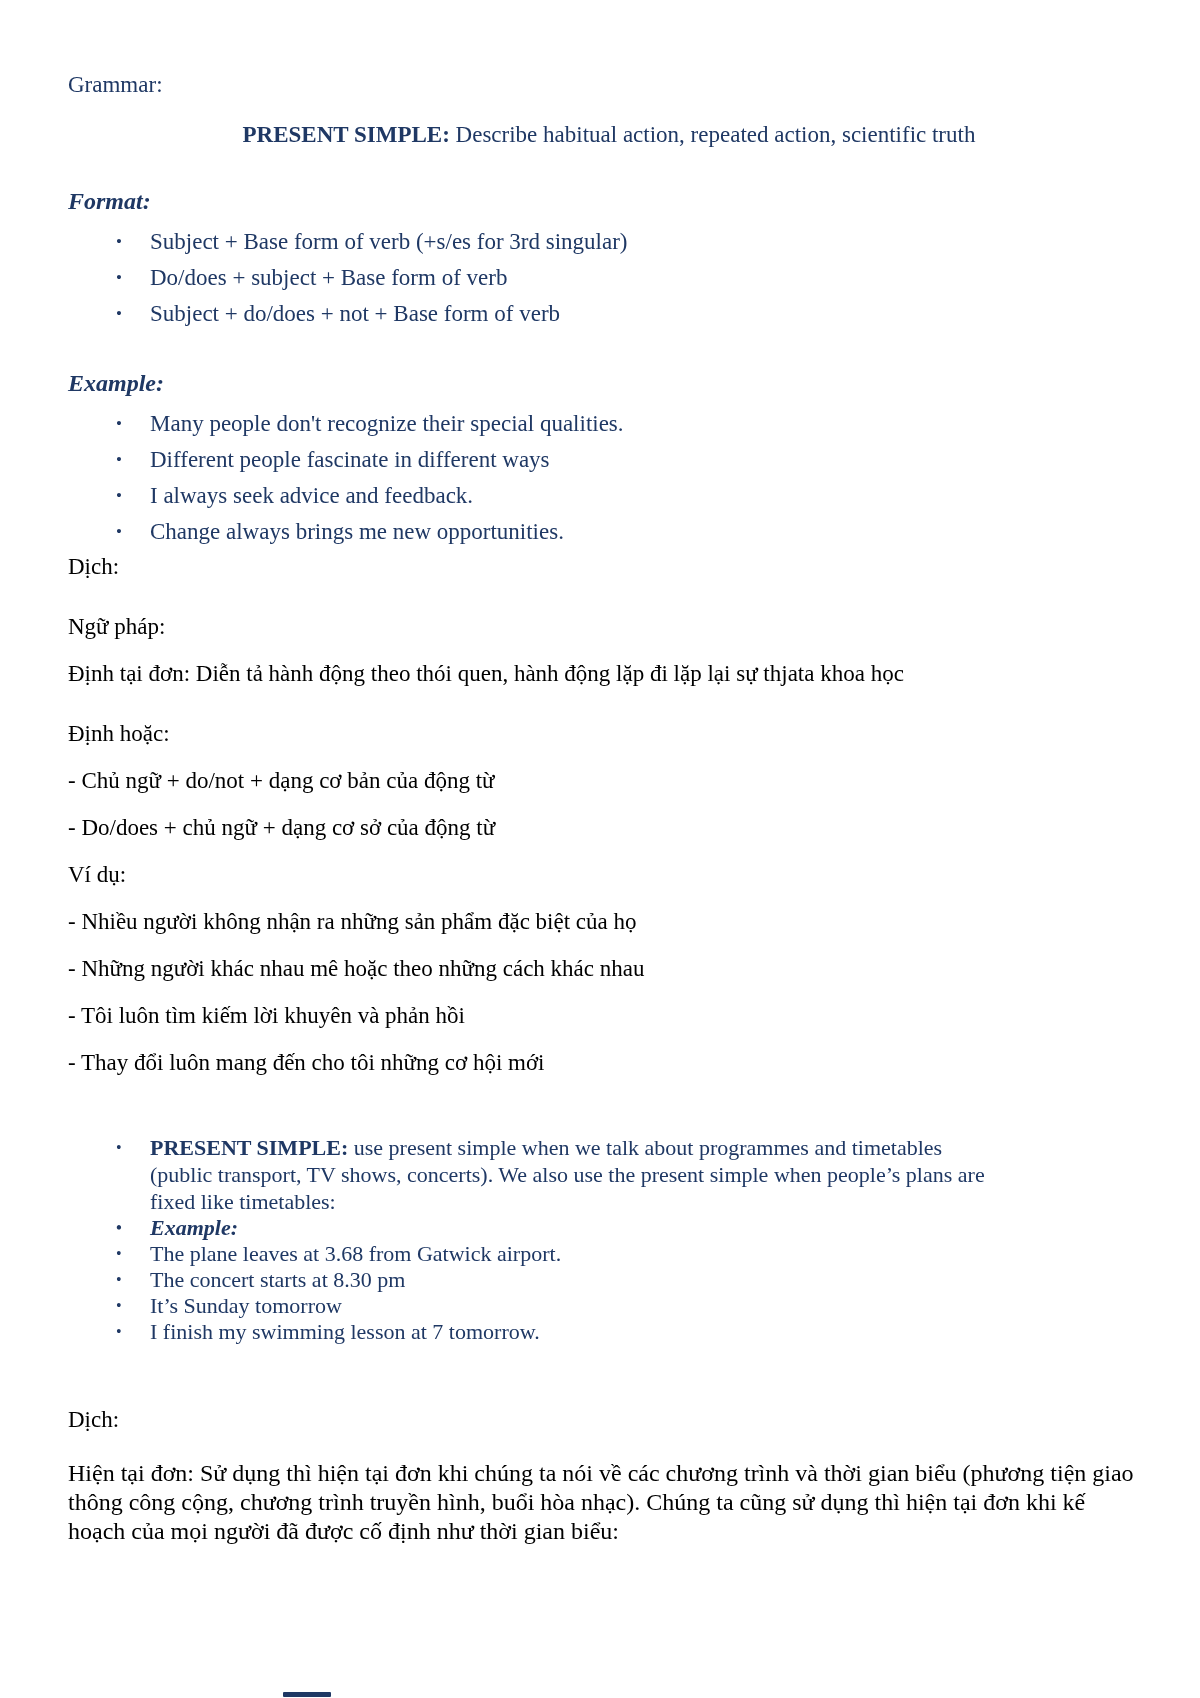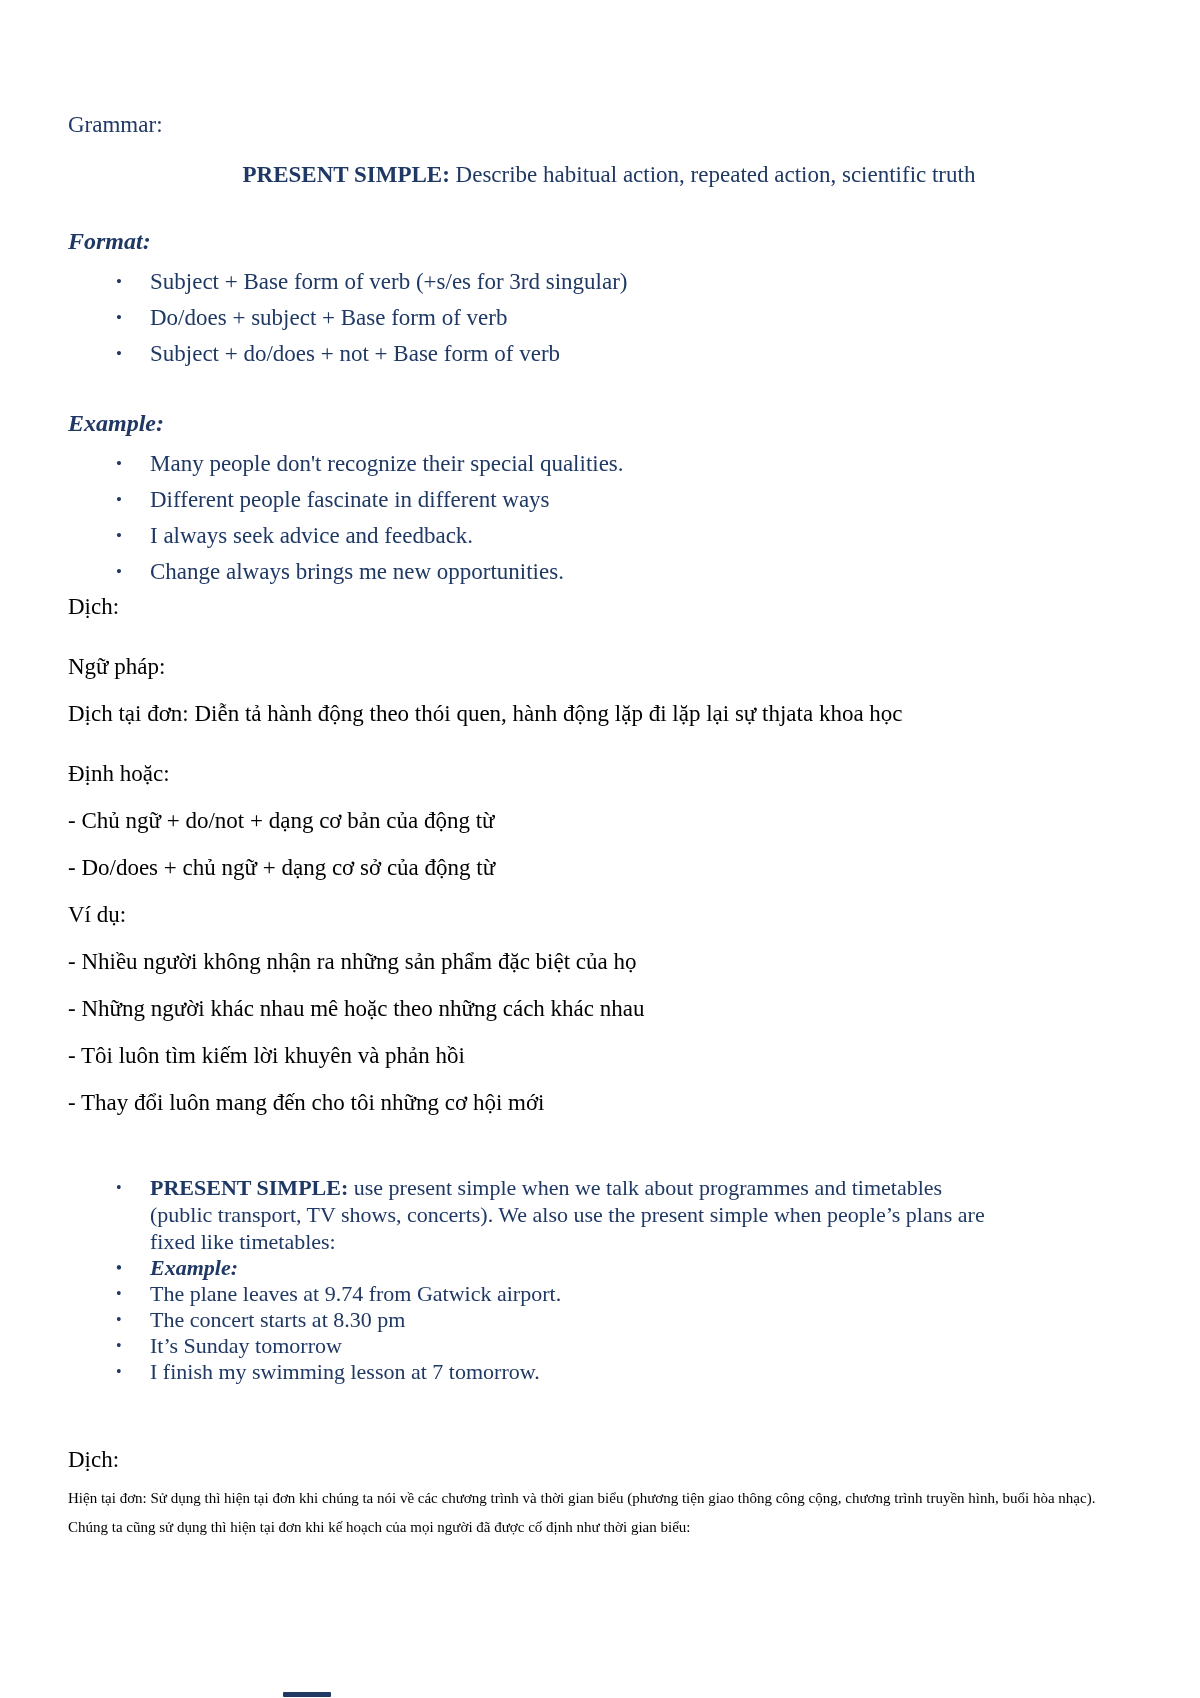--- a/index.html
+++ b/index.html
@@ -6,21 +6,21 @@
   .page{
     position:relative;
     width:1200px;height:1698px;
     background:#ffffff;
     overflow:hidden;
     font-family:"Liberation Serif","DejaVu Serif",serif;
     color:#000000;
   }
   .content{position:absolute;left:68px;top:70px;width:1082px;}
   p{margin:0;}
-  .en{color:#1f3864;margin-top:40px;}
+  .en{color:#1f3864;}
   .b{font-weight:bold;}
   .bi{font-weight:bold;font-style:italic;}
 
   
   .grammar-line{font-size:23px;line-height:30px;}
   .title-line{font-size:23px;line-height:30px;margin-top:20px;text-align:center;}
   .label-line{font-size:24px;line-height:30px;margin-top:36px;}
   ul.big-list{list-style:none;margin:8px 0 0 0;padding:0;}
   ul.big-list li{
     position:relative;font-size:23px;line-height:36px;
@@ -36,21 +36,21 @@
   
   ul.small-list{list-style:none;margin:56px 0 0 0;padding:0;}
   ul.small-list li{
     position:relative;font-size:22px;line-height:26px;
     padding-left:82px;color:#1f3864;
   }
   ul.small-list li.wrap{width:845px;line-height:27px;}
   ul.small-list .dot{font-size:16px;}
 
   .dich2{font-size:23px;line-height:30px;margin-top:60px;}
-  .vi-paragraph{font-size:15px;line-height:29px;margin-top:9px;width:1070px;}
+  .vi-paragraph{font-size:24px;line-height:29px;margin-top:24px;width:1070px;}
 
   .fragment{
     position:absolute;left:283px;top:1692px;width:48px;height:5px;
     background:#1f3864;border-radius:1px;
   }
 </style>
 </head>
 <body>
 
 <div class="page">
@@ -72,34 +72,34 @@
 
     <ul class="big-list">
       <li><span class="dot">•</span><span>Many people don't recognize their special qualities.</span></li>
       <li><span class="dot">•</span><span>Different people fascinate in different ways</span></li>
       <li><span class="dot">•</span><span>I always seek advice and feedback.</span></li>
       <li><span class="dot">•</span><span>Change always brings me new opportunities.</span></li>
     </ul>
 
     <p class="vi-line vi-first">Dịch:</p>
     <p class="vi-line vi-gap">Ngữ pháp:</p>
-    <p class="vi-line">Dịch tại đơn: Diễn tả hành động theo thói quen, hành động lặp đi lặp lại sự thjata khoa học</p>
+    <p class="vi-line">Định tại đơn: Diễn tả hành động theo thói quen, hành động lặp đi lặp lại sự thjata khoa học</p>
     <p class="vi-line vi-gap">Định hoặc:</p>
     <p class="vi-line">- Chủ ngữ + do/not + dạng cơ bản của động từ</p>
     <p class="vi-line">- Do/does + chủ ngữ + dạng cơ sở của động từ</p>
     <p class="vi-line">Ví dụ:</p>
     <p class="vi-line">- Nhiều người không nhận ra những sản phẩm đặc biệt của họ</p>
     <p class="vi-line">- Những người khác nhau mê hoặc theo những cách khác nhau</p>
     <p class="vi-line">- Tôi luôn tìm kiếm lời khuyên và phản hồi</p>
     <p class="vi-line">- Thay đổi luôn mang đến cho tôi những cơ hội mới</p>
 
     <ul class="small-list">
       <li class="wrap"><span class="dot">•</span><span class="b">PRESENT SIMPLE:</span><span> use present simple when we talk about programmes and timetables (public transport, TV shows, concerts). We also use the present simple when people’s plans are fixed like timetables:</span></li>
       <li class="bi"><span class="dot">•</span><span>Example:</span></li>
-      <li><span class="dot">•</span><span>The plane leaves at 9.74 from Gatwick airport.</span></li>
+      <li><span class="dot">•</span><span>The plane leaves at 3.68 from Gatwick airport.</span></li>
       <li><span class="dot">•</span><span>The concert starts at 8.30 pm</span></li>
       <li><span class="dot">•</span><span>It’s Sunday tomorrow</span></li>
       <li><span class="dot">•</span><span>I finish my swimming lesson at 7 tomorrow.</span></li>
     </ul>
 
     <p class="dich2">Dịch:</p>
     <p class="vi-paragraph">Hiện tại đơn: Sử dụng thì hiện tại đơn khi chúng ta nói về các chương trình và thời gian biểu (phương tiện giao thông công cộng, chương trình truyền hình, buổi hòa nhạc). Chúng ta cũng sử dụng thì hiện tại đơn khi kế hoạch của mọi người đã được cố định như thời gian biểu:</p>
 
   </div>
 

